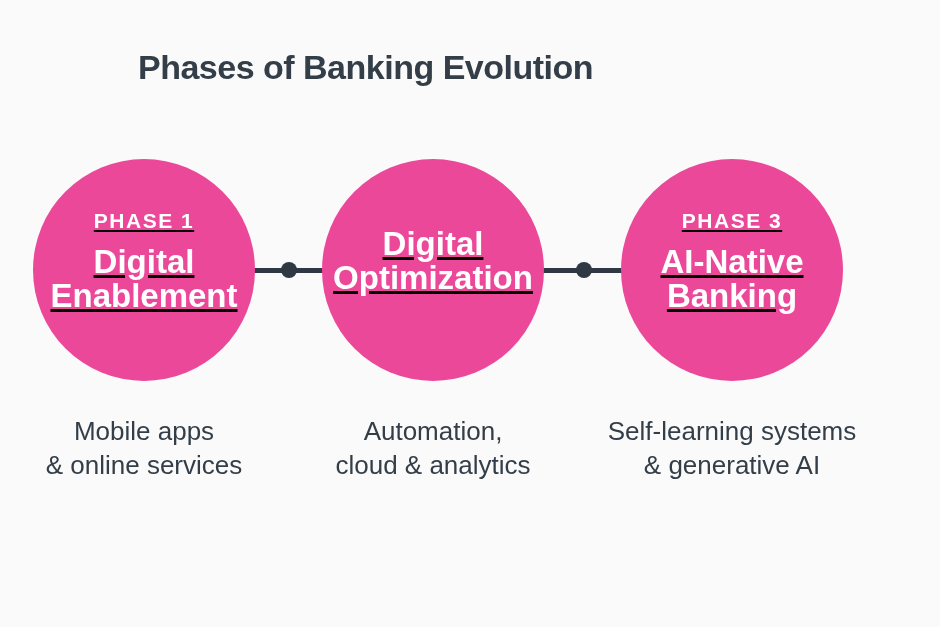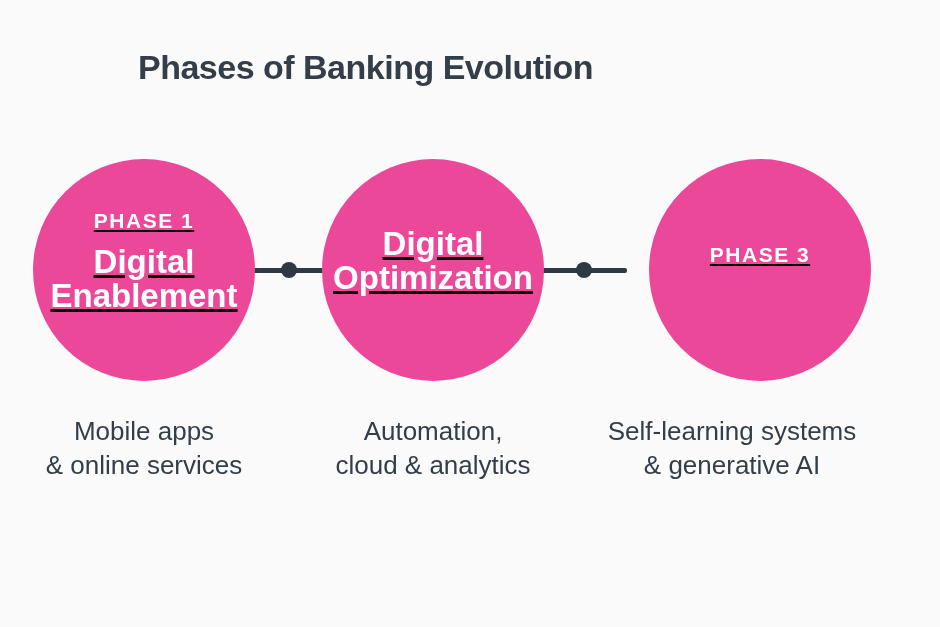--- a/index.html
+++ b/index.html
@@ -37,21 +37,21 @@
     align-items: center;
     justify-content: center;
     padding-bottom: 18px;
     box-sizing: border-box;
     text-align: center;
     z-index: 2;
     text-decoration: underline;
   }
   .circle.c1 { left: 33px; }
   .circle.c2 { left: 322px; }
-  .circle.c3 { left: 649px; text-align: center; }
+  .circle.c3 { left: 621px; text-align: center; }
   .phase-label {
     color: #ffffff;
     font-size: 21px;
     font-weight: bold;
     letter-spacing: 1.5px;
     margin-bottom: 12px;
     white-space: nowrap;
   }
   .phase-name {
     color: #ffffff;
@@ -113,20 +113,22 @@
 Enablement</div>
   </div>
 
   <div class="circle c2">
     <div class="phase-name">Digital
 Optimization</div>
   </div>
 
   <div class="circle c3">
     <div class="phase-label">PHASE 3</div>
+    <div class="phase-name">AI-Native
+Banking</div>
   </div>
 
   <div class="caption p1">Mobile apps
 &amp; online services</div>
   <div class="caption p2">Automation,
 cloud &amp; analytics</div>
   <div class="caption p3">Self-learning systems
 &amp; generative AI</div>
 
 </div>

